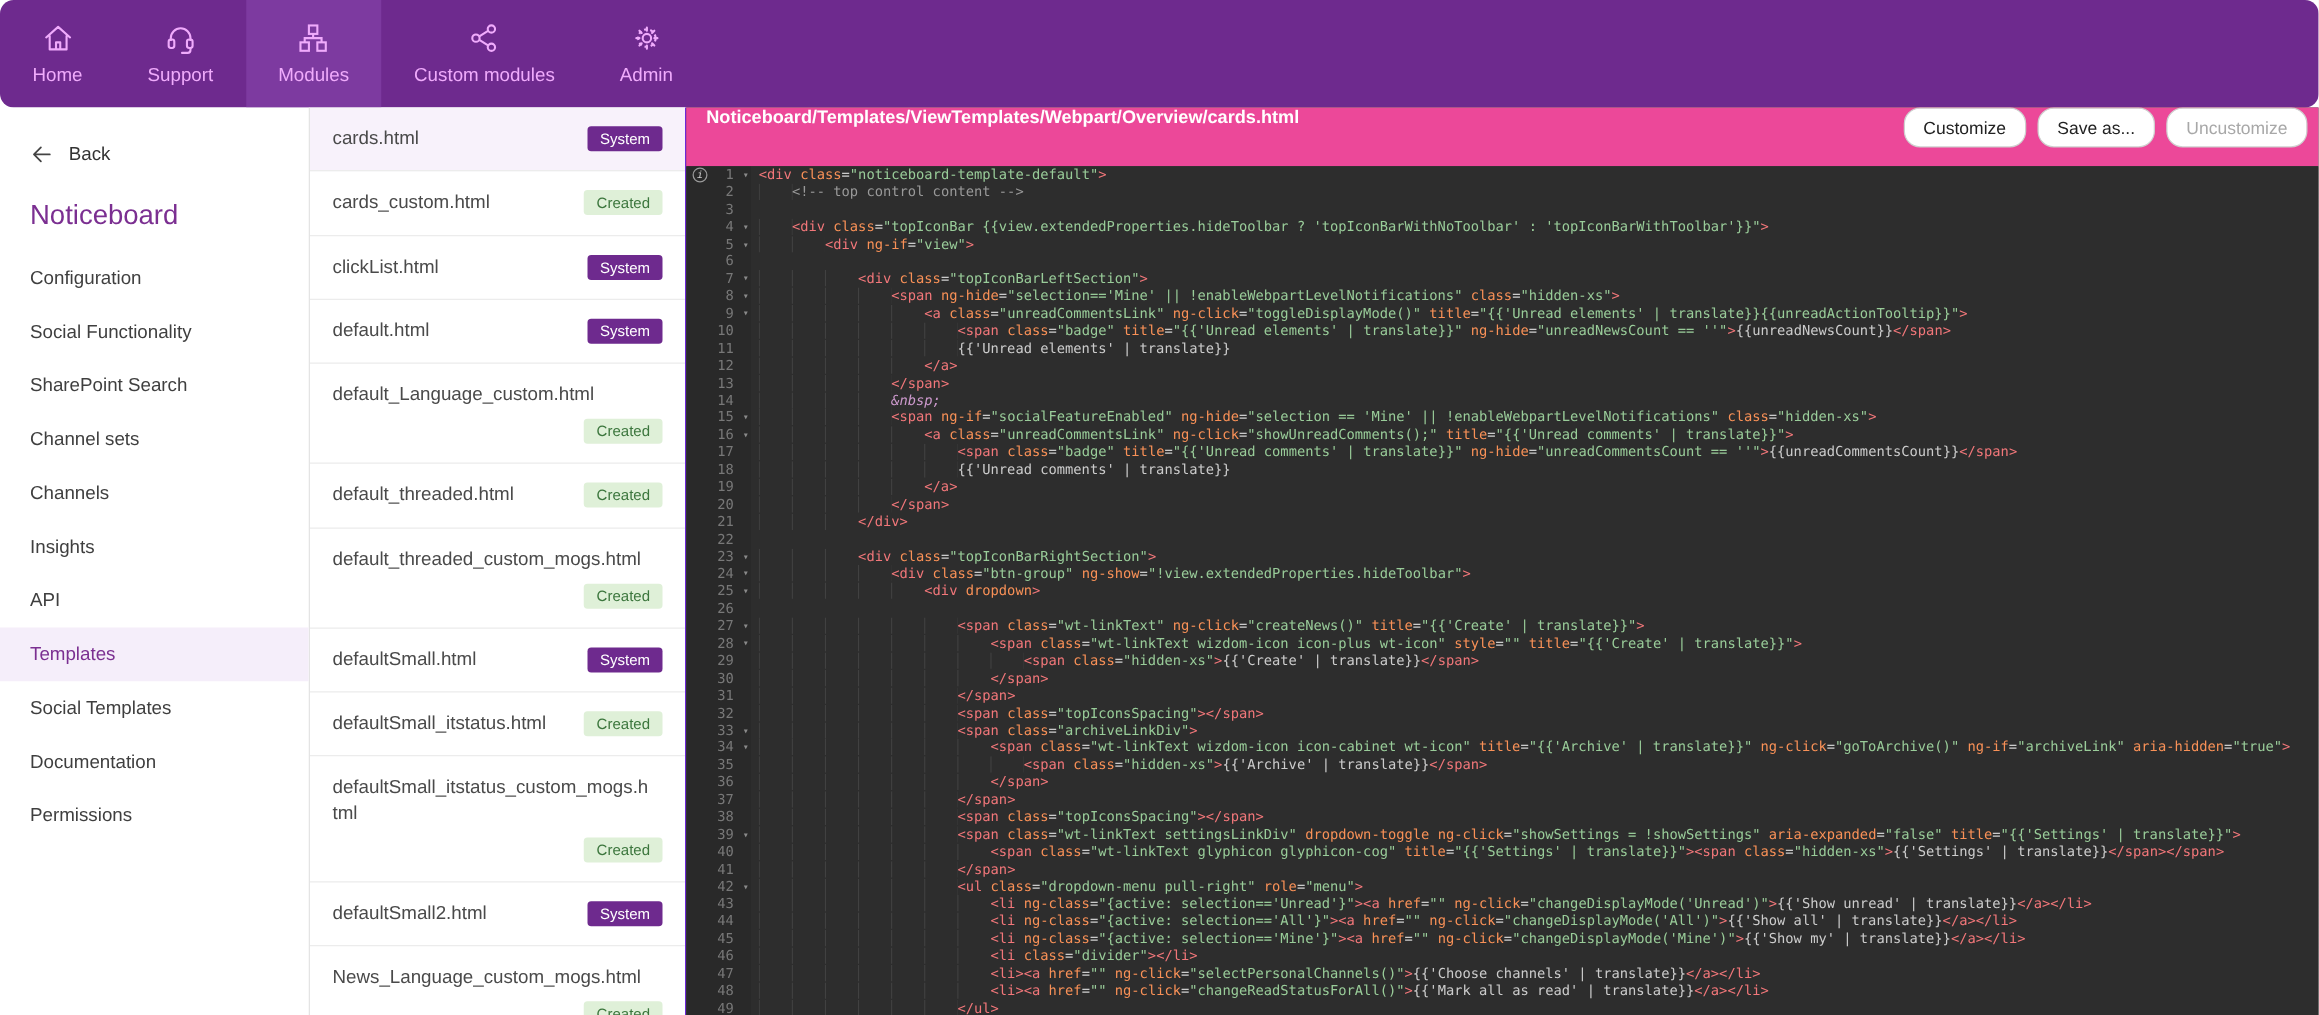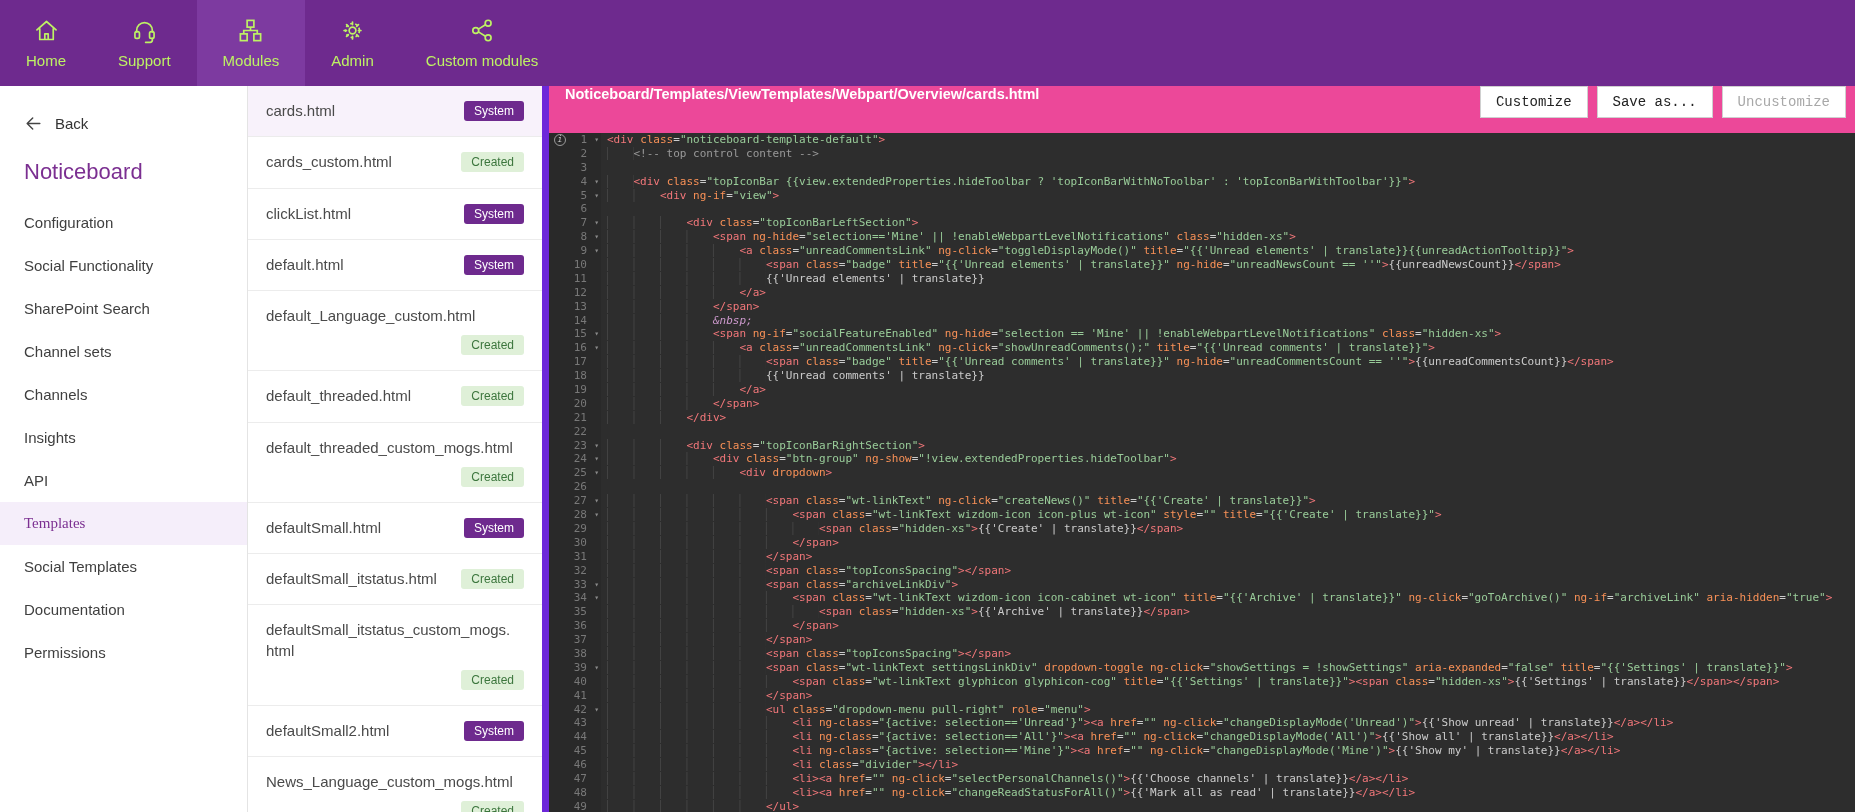--- a/index.html
+++ b/index.html
@@ -1,52 +1,52 @@
 <!DOCTYPE html>
 <html style="--nav-purple: #6e2a8e; --nav-active: #7d3aa0; --accent-purple: #7b2f91; --system-badge-bg: #6e2a8e; --created-badge-bg: #dff0d8; --created-badge-text: #3c763d; --editor-bg: #2d2d2d; --tag: #f2777a; --attribute: #f99157; --string: #99cc99; --comment: #999999; --entity: #cc99cc;"><head>
 <meta charset="utf-8">
 <style>
   html,body{margin:0;padding:0;background:#fff;}
   body{font-family:"Liberation Sans",sans-serif;}
   .app{width:1855px;height:812px;display:flex;flex-direction:column;overflow:hidden;background:#fff;}
 
   
-  .topnav{height:86px;flex:none;display:flex;align-items:stretch;background:var(--nav-purple,#6e2a8e);color:#bef264;}
+  .topnav{height:86px;flex:none;display:flex;align-items:stretch;background:var(--nav-purple,#6e2a8e);color:#f0abfc;border-radius:11px;}
   .nav-items{display:flex;align-items:stretch;}
   .nav-item{display:flex;flex-direction:column;align-items:center;justify-content:center;gap:8px;padding:0 26px;cursor:pointer;font-size:15px;white-space:nowrap;}
   .nav-item.active{background:var(--nav-active,#7d3aa0);}
   .nav-icon{width:27px;height:27px;display:block;}
   .nav-icon svg{width:100%;height:100%;display:block;}
   .nav-right{margin-left:auto;display:flex;align-items:stretch;}
 
   
   .main{flex:1;display:flex;min-height:0;}
   .sidebar{width:248px;flex:none;border-right:1px solid #e4e4e4;box-sizing:border-box;background:#fff;overflow:hidden;}
   .back-link{display:flex;align-items:center;gap:12px;padding:28px 24px 0 24px;font-size:15px;color:#333;cursor:pointer;}
   .back-arrow{width:19px;height:19px;color:#444;}
   .back-arrow svg{width:100%;height:100%;display:block;}
   .sidebar h1{margin:26px 24px 16px 24px;font-size:22px;font-weight:500;color:var(--accent-purple,#7b2f91);}
   .sidebar ul{list-style:none;margin:0;padding:0;}
   .sidebar li{padding:13px 24px;font-size:15px;color:#3f3f3f;cursor:pointer;}
-  .sidebar li.active{background:#f5eefa;color:var(--accent-purple,#7b2f91);font-family:Liberation Serif, serif;}
+  .sidebar li.active{background:#f5eefa;color:var(--accent-purple,#7b2f91);}
 
   
-  .templates{width:301px;flex:none;border-right:7px solid #6d28d9;box-sizing:border-box;background:#fff;overflow:hidden;}
+  .templates{width:301px;flex:none;border-right:1px solid #6d28d9;box-sizing:border-box;background:#fff;overflow:hidden;}
   .trow{display:flex;flex-wrap:wrap;align-items:center;row-gap:9px;padding:15px 18px;border-bottom:1px solid #ececec;cursor:pointer;}
   .trow.selected{background:#f8f2fb;}
   .tname{font-size:15px;color:#4a4a4a;word-break:break-all;margin-right:10px;line-height:1.35;}
   .badge{margin-left:auto;font-size:12px;line-height:1;padding:4px 10px;border-radius:3px;white-space:nowrap;}
   .badge.b-System{background:var(--system-badge-bg,#6e2a8e);color:#fff;}
   .badge.b-Created{background:var(--created-badge-bg,#dff0d8);color:var(--created-badge-text,#3c763d);}
 
   
   .editor{flex:1;min-width:0;display:flex;flex-direction:column;background:var(--editor-bg,#2d2d2d);}
   .editor-header{height:47px;flex:none;display:flex;align-items:flex-start;background:#ec4899;padding:0 9px 0 16px;}
   .file-path{flex:1;min-width:0;color:#fff;font-weight:bold;font-size:14.5px;white-space:nowrap;overflow:hidden;}
-  .ebtn{background:#fff;border:1px solid #cfcfcf;border-radius:0;padding:7px 15px;font-size:14px;color:#222;margin-left:9px;cursor:pointer;font-family:Liberation Mono, monospace;white-space:nowrap;}
+  .ebtn{background:#fff;border:1px solid #cfcfcf;border-radius:13px;padding:7px 15px;font-size:14px;color:#222;margin-left:9px;cursor:pointer;font-family:Liberation Sans, sans-serif;white-space:nowrap;}
   .ebtn.disabled{color:#a8a8a8;cursor:default;}
 
   .code{flex:1;min-height:0;overflow:hidden;font-family:"DejaVu Sans Mono",monospace;font-size:11px;line-height:13.9px;
         background:linear-gradient(to right,#292929 0 52px,var(--editor-bg,#2d2d2d) 52px);}
   .cline{display:flex;height:13.9px;}
   .gutter{flex:none;width:52px;box-sizing:border-box;text-align:right;padding-right:14px;color:#787878;position:relative;user-select:none;}
   .gutter .fold{position:absolute;right:2px;top:0;font-size:8px;color:#8a8a8a;line-height:13.9px;}
   .gutter .ann{position:absolute;left:5px;top:1px;width:10px;height:10px;border:1px solid #9a9a9a;border-radius:50%;
                color:#cfcfcf;font-size:8px;line-height:10px;text-align:center;font-style:italic;}
   .src{flex:1;min-width:0;white-space:pre;overflow:hidden;color:#cccccc;padding-left:6px;}
@@ -92,37 +92,37 @@
               <rect x="3" y="15" width="6" height="6" fill="none" stroke="currentColor" stroke-width="1.5"></rect>
               <rect x="15" y="15" width="6" height="6" fill="none" stroke="currentColor" stroke-width="1.5"></rect>
               <path d="M12 9v3M6 15v-3h12v3" fill="none" stroke="currentColor" stroke-width="1.5"></path>
             </svg>
           </span>
           <span class="nav-label">Modules</span>
         </div>
         <div class="nav-item">
           <span class="nav-icon">
             <svg viewBox="0 0 24 24">
-              <circle cx="12" cy="12" r="3" fill="none" stroke="currentColor" stroke-width="1.5"></circle>
-              <path d="M12 4.5v2.2M12 17.3v2.2M19.5 12h-2.2M6.7 12H4.5M17.3 6.7l-1.6 1.6M8.3 15.7l-1.6 1.6M17.3 17.3l-1.6-1.6M8.3 8.3 6.7 6.7" stroke="currentColor" stroke-width="1.5" stroke-linecap="round"></path>
-              <circle cx="12" cy="12" r="6.2" fill="none" stroke="currentColor" stroke-width="1.5" stroke-dasharray="2.4 2.1"></circle>
-            </svg>
-          </span>
-          <span class="nav-label">Admin</span>
-        </div>
-        <div class="nav-item">
-          <span class="nav-icon">
-            <svg viewBox="0 0 24 24">
               <circle cx="6" cy="12" r="2.6" fill="none" stroke="currentColor" stroke-width="1.5"></circle>
               <circle cx="17" cy="5.5" r="2.6" fill="none" stroke="currentColor" stroke-width="1.5"></circle>
               <circle cx="17" cy="18.5" r="2.6" fill="none" stroke="currentColor" stroke-width="1.5"></circle>
               <path d="M8.4 10.8 14.6 6.9M8.4 13.2l6.2 3.9" stroke="currentColor" stroke-width="1.5"></path>
             </svg>
           </span>
           <span class="nav-label">Custom modules</span>
+        </div>
+        <div class="nav-item">
+          <span class="nav-icon">
+            <svg viewBox="0 0 24 24">
+              <circle cx="12" cy="12" r="3" fill="none" stroke="currentColor" stroke-width="1.5"></circle>
+              <path d="M12 4.5v2.2M12 17.3v2.2M19.5 12h-2.2M6.7 12H4.5M17.3 6.7l-1.6 1.6M8.3 15.7l-1.6 1.6M17.3 17.3l-1.6-1.6M8.3 8.3 6.7 6.7" stroke="currentColor" stroke-width="1.5" stroke-linecap="round"></path>
+              <circle cx="12" cy="12" r="6.2" fill="none" stroke="currentColor" stroke-width="1.5" stroke-dasharray="2.4 2.1"></circle>
+            </svg>
+          </span>
+          <span class="nav-label">Admin</span>
         </div>
       </div>
   </nav>
 
   <div class="main">
 
     <aside class="sidebar">
       <div class="back-link">
         <span class="back-arrow">
           <svg viewBox="0 0 24 24">

